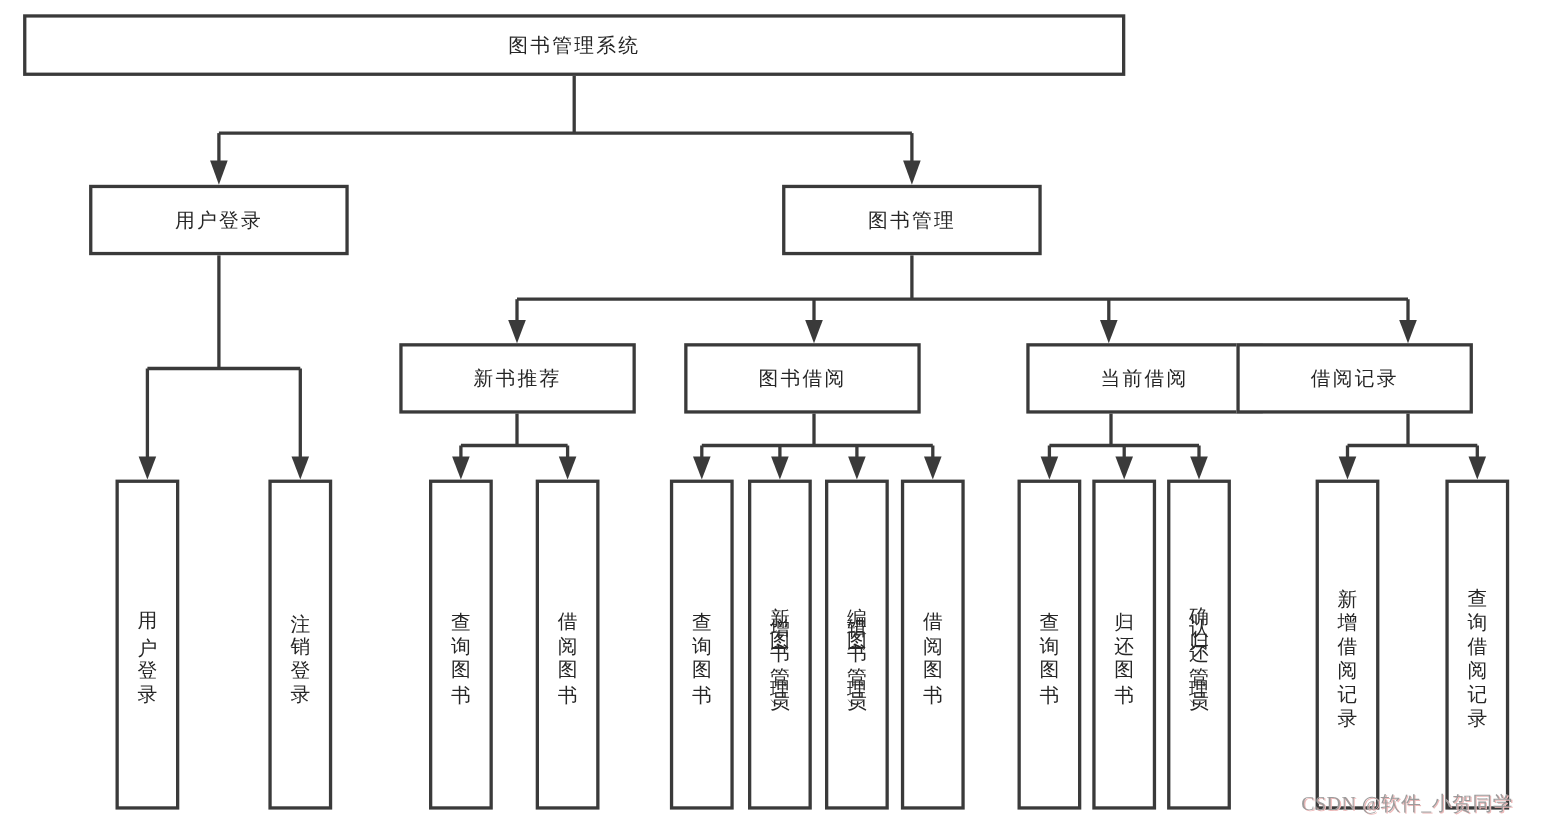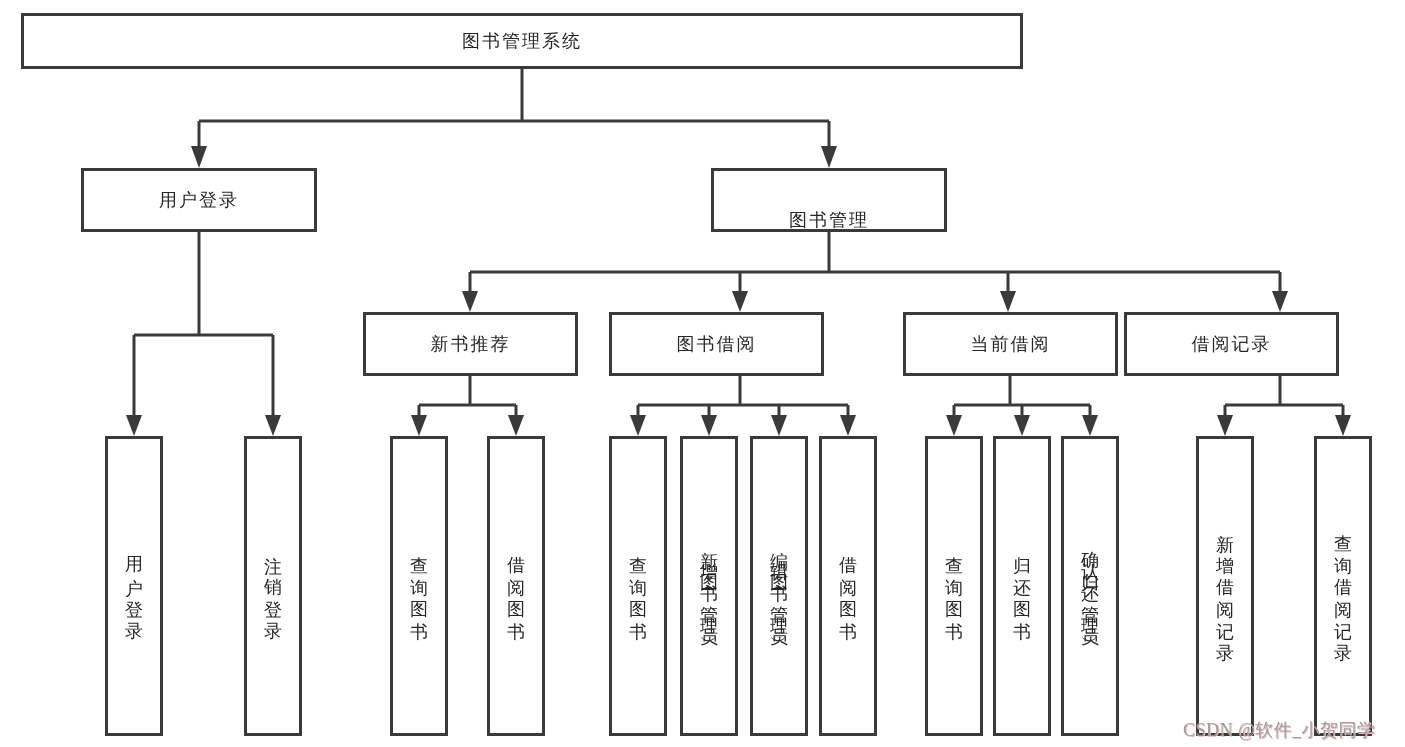--- a/index.html
+++ b/index.html
@@ -145,31 +145,31 @@
     </g>
   </svg>
 
   <div class="node node-root node-h">
     <span>图书管理系统</span>
   </div>
 
   <div class="node node-l2 node-h" style="left:81px;">
     <span>用户登录</span>
   </div>
-  <div class="node node-l2 node-h" style="left:711px;align-items:flex-end;">
+  <div class="node node-l2 node-h" style="left:711px;">
     <span>图书管理</span>
   </div>
 
   <div class="node node-l3 node-h" style="left:363px;">
     <span>新书推荐</span>
   </div>
-  <div class="node node-l3 node-h" style="left:609px;">
+  <div class="node node-l3 node-h" style="left:622px;">
     <span>图书借阅</span>
   </div>
-  <div class="node node-l3 node-h" style="left:903px;">
+  <div class="node node-l3 node-h" style="left:933px;">
     <span>当前借阅</span>
   </div>
   <div class="node node-l3 node-h" style="left:1124px;">
     <span>借阅记录</span>
   </div>
 
   <div class="node node-v" style="left:105px;">
     <span class="vtext ls-short">用户登录</span>
   </div>
   <div class="node node-v" style="left:244px;">

